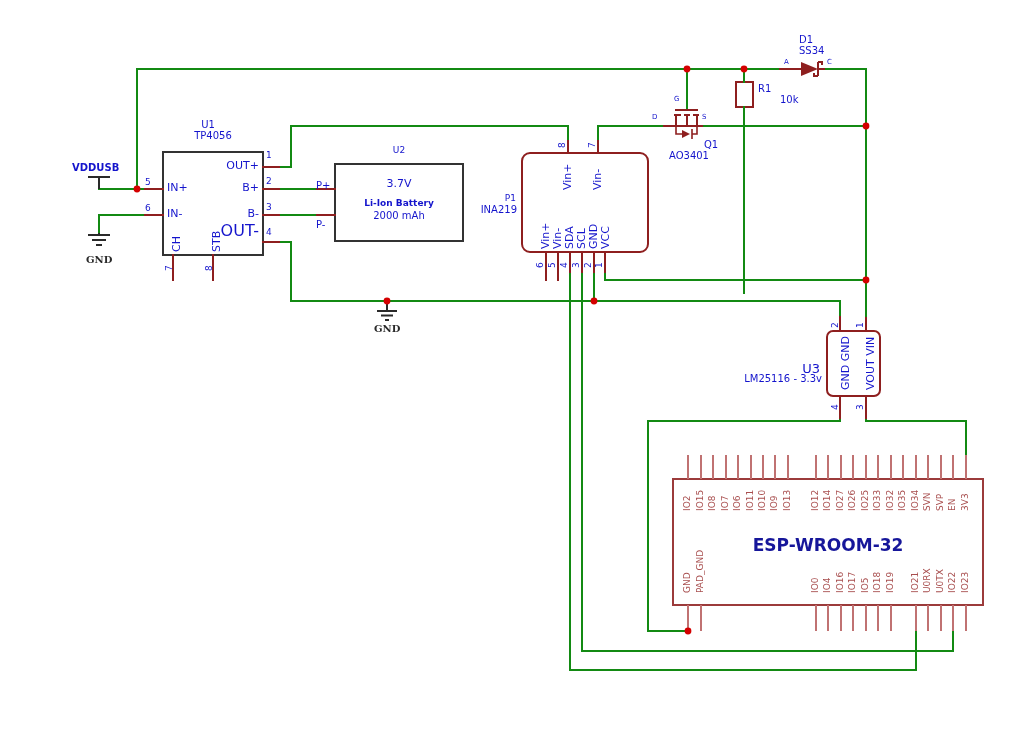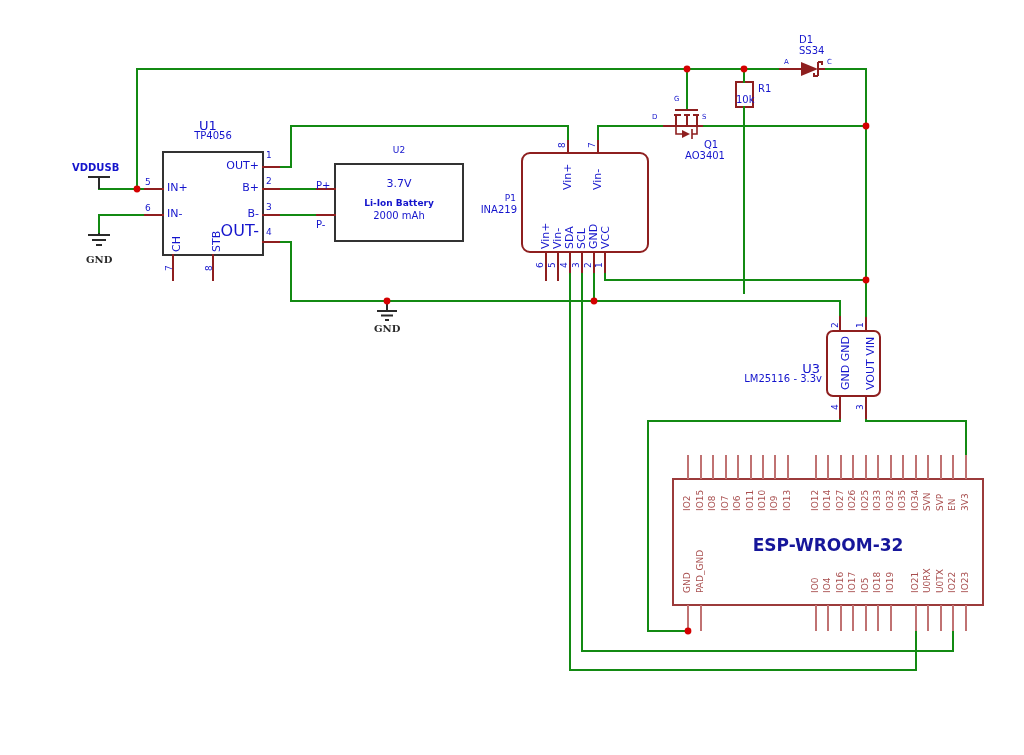--- a/index.html
+++ b/index.html
@@ -145,21 +145,21 @@
         <circle cx="744" cy="69" r="3.4" fill="#d40000"></circle>
         <circle cx="866" cy="126" r="3.4" fill="#d40000"></circle>
         <circle cx="866" cy="280" r="3.4" fill="#d40000"></circle>
         <circle cx="688" cy="631" r="3.4" fill="#d40000"></circle>
       </g>
     </svg>
   <div id="labels">
       <div class="lbl" style="left: 72px; top: 162px; font-size: 10px; color: rgb(20, 20, 204); font-weight: bold; text-align: center;">VDDUSB</div>
       <div class="lbl serif" style="left: 86px; top: 254px; font-size: 10px; color: rgb(42, 42, 42); font-weight: bold;">GND</div>
       <div class="lbl serif" style="left: 374px; top: 323px; font-size: 10px; color: rgb(42, 42, 42); font-weight: bold;">GND</div>
-      <div class="lbl ctr" style="left: 208px; top: 119px; font-size: 13px; color: rgb(20, 20, 204);">U1</div>
+      <div class="lbl ctr" style="left: 208px; top: 119px; font-size: 10px; color: rgb(20, 20, 204);">U1</div>
       <div class="lbl ctr" style="left: 213px; top: 130px; font-size: 10px; color: rgb(20, 20, 204);">TP4056</div>
       <div class="lbl" style="left: 167px; top: 182px; font-size: 11px; color: rgb(20, 20, 204);">IN+</div>
       <div class="lbl" style="left: 167px; top: 208px; font-size: 11px; color: rgb(20, 20, 204);">IN-</div>
       <div class="lbl rgt" style="left: 259px; top: 160px; font-size: 11px; color: rgb(20, 20, 204);">OUT+</div>
       <div class="lbl rgt" style="left: 259px; top: 182px; font-size: 11px; color: rgb(20, 20, 204);">B+</div>
       <div class="lbl rgt" style="left: 259px; top: 208px; font-size: 11px; color: rgb(20, 20, 204);">B-</div>
       <div class="lbl rgt" style="left: 259px; top: 222px; font-size: 16px; color: rgb(20, 20, 204);">OUT-</div>
       <div class="lbl rot" style="left: 171px; top: 252px; font-size: 11px; color: rgb(20, 20, 204);">CH</div>
       <div class="lbl rot" style="left: 211px; top: 252px; font-size: 11px; color: rgb(20, 20, 204);">STB</div>
       <div class="lbl" style="left: 145px; top: 178px; font-size: 9px; color: rgb(20, 20, 204);">5</div>
@@ -188,30 +188,30 @@
       <div class="lbl rot" style="left: 576px; top: 249px; font-size: 11px; color: rgb(20, 20, 204);">SCL</div>
       <div class="lbl rot" style="left: 588px; top: 249px; font-size: 11px; color: rgb(20, 20, 204);">GND</div>
       <div class="lbl rot" style="left: 600px; top: 249px; font-size: 11px; color: rgb(20, 20, 204);">VCC</div>
       <div class="lbl rot" style="left: 536px; top: 268px; font-size: 9px; color: rgb(20, 20, 204);">6</div>
       <div class="lbl rot" style="left: 548px; top: 268px; font-size: 9px; color: rgb(20, 20, 204);">5</div>
       <div class="lbl rot" style="left: 560px; top: 268px; font-size: 9px; color: rgb(20, 20, 204);">4</div>
       <div class="lbl rot" style="left: 572px; top: 268px; font-size: 9px; color: rgb(20, 20, 204);">3</div>
       <div class="lbl rot" style="left: 584px; top: 268px; font-size: 9px; color: rgb(20, 20, 204);">2</div>
       <div class="lbl rot" style="left: 595px; top: 268px; font-size: 9px; color: rgb(20, 20, 204);">1</div>
       <div class="lbl ctr" style="left: 688px; top: 139px; font-size: 10px; color: rgb(20, 20, 204); margin-left: 23px;">Q1</div>
-      <div class="lbl ctr" style="left: 689px; top: 150px; font-size: 10px; color: rgb(20, 20, 204); margin-left: 16px;">AO3401</div>
+      <div class="lbl ctr" style="left: 689px; top: 150px; font-size: 10px; color: rgb(20, 20, 204);">AO3401</div>
       <div class="lbl" style="left: 674px; top: 96px; font-size: 7px; color: rgb(20, 20, 204);">G</div>
       <div class="lbl" style="left: 652px; top: 114px; font-size: 7px; color: rgb(20, 20, 204);">D</div>
       <div class="lbl" style="left: 702px; top: 114px; font-size: 7px; color: rgb(20, 20, 204);">S</div>
       <div class="lbl" style="left: 799px; top: 34px; font-size: 10px; color: rgb(20, 20, 204);">D1</div>
       <div class="lbl" style="left: 799px; top: 45px; font-size: 10px; color: rgb(20, 20, 204);">SS34</div>
       <div class="lbl" style="left: 784px; top: 59px; font-size: 7px; color: rgb(20, 20, 204);">A</div>
       <div class="lbl" style="left: 827px; top: 59px; font-size: 7px; color: rgb(20, 20, 204);">C</div>
       <div class="lbl" style="left: 758px; top: 83px; font-size: 10px; color: rgb(20, 20, 204);">R1</div>
-      <div class="lbl" style="left: 736px; top: 94px; font-size: 10px; color: rgb(20, 20, 204);">10k</div>
+      <div class="lbl" style="left: 780px; top: 94px; font-size: 10px; color: rgb(20, 20, 204);">10k</div>
       <div class="lbl rgt" style="left: 820px; top: 362px; font-size: 13px; color: rgb(20, 20, 204);">U3</div>
       <div class="lbl rgt" style="left: 822px; top: 373px; font-size: 10px; color: rgb(20, 20, 204);">LM25116 - 3.3v</div>
       <div class="lbl rot" style="left: 831px; top: 328px; font-size: 9px; color: rgb(20, 20, 204);">2</div>
       <div class="lbl rot" style="left: 856px; top: 328px; font-size: 9px; color: rgb(20, 20, 204);">1</div>
       <div class="lbl rot" style="left: 831px; top: 410px; font-size: 9px; color: rgb(20, 20, 204);">4</div>
       <div class="lbl rot" style="left: 856px; top: 410px; font-size: 9px; color: rgb(20, 20, 204);">3</div>
       <div class="lbl rot" style="left: 840px; top: 390px; font-size: 11px; color: rgb(20, 20, 204);">GND GND</div>
       <div class="lbl rot" style="left: 865px; top: 390px; font-size: 11px; color: rgb(20, 20, 204);">VOUT VIN</div>
       <div class="lbl ctr" style="left: 828px; top: 536px; font-size: 17px; color: rgb(22, 22, 154); font-weight: bold;">ESP-WROOM-32</div>
       <div class="lbl rot" style="left: 683px; top: 511px; font-size: 9px; color: rgb(168, 78, 78);">IO2</div>

